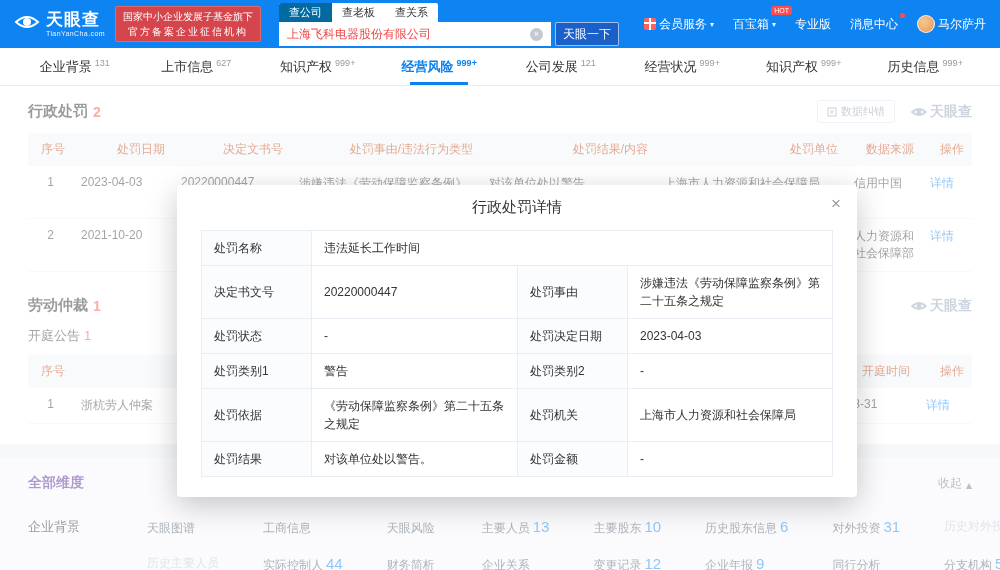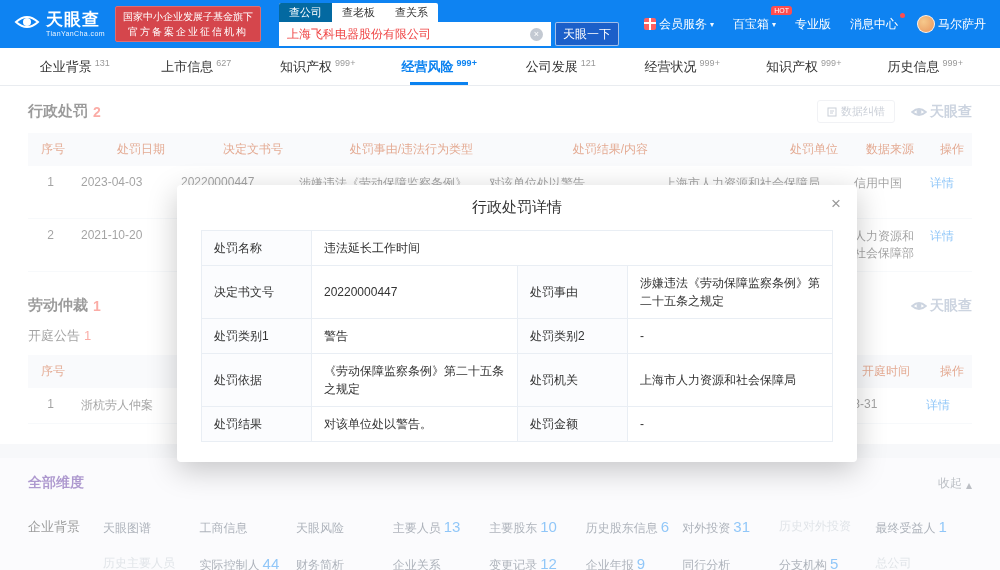--- a/index.html
+++ b/index.html
@@ -62,21 +62,21 @@
   .sub-count { color:#f5483b; margin-left:4px; }
 
   .divider { height:14px; background:#edf0f4; margin-top:20px; }
 
   .dims { background:#f5f7fa; padding:16px 28px; min-height:126px; }
   .dims-head { display:flex; align-items:center; }
   .dims-title { font-size:14px; font-weight:bold; color:#4c1d95; }
   .collapse-btn { margin-left:auto; font-size:12px; color:#68707d; display:flex; align-items:flex-end; gap:4px; cursor:pointer; }
   .dims-grid { display:grid; grid-template-columns:75px repeat(9,1fr); row-gap:18px; margin-top:26px; font-size:12px; color:#4a5568; }
   .dim-cat { grid-row:span 2; font-size:13px; color:#222; }
-  .dim-item { cursor:pointer; white-space:nowrap; }
+  .dim-item { cursor:pointer; white-space:nowrap;margin-left:44px; }
   .dim-count { color:#0b82f0; margin-left:3px; font-size:15px; }
   .dim-item.dimmed { color:#bcc3cd; }
 
   
   .overlay { position:absolute; left:0; top:86px; width:1000px; height:484px; background:rgba(255,255,255,.55); z-index:40; }
   .modal { position:absolute; left:148px; top:185px; width:680px; background:#fff; border-radius:4px; box-shadow:0 8px 30px rgba(0,0,0,.22); z-index:60; padding:13px 24px 20px;margin-left:29px; }
   .modal-title { text-align:center; font-size:15px; color:#333; font-weight:500; }
   .modal-close { position:absolute; top:10px; right:16px; font-size:17px; color:#999; cursor:pointer; line-height:1; }
   .modal table { width:100%; border-collapse:collapse; margin-top:13px; }
   .modal td { border:1px solid #e9eef4; font-size:12px; padding:8px 12px; color:#333; vertical-align:middle; line-height:1.5; }
@@ -349,20 +349,26 @@
       <td class="lbl">处罚名称</td>
       <td colspan="3">违法延长工作时间</td>
     </tr>
     <tr>
       <td class="lbl">决定书文号</td>
       <td>20220000447</td>
       <td class="lbl">处罚事由</td>
       <td>涉嫌违法《劳动保障监察条例》第二十五条之规定</td>
     </tr>
     <tr>
+      <td class="lbl">处罚状态</td>
+      <td>-</td>
+      <td class="lbl">处罚决定日期</td>
+      <td>2023-04-03</td>
+    </tr>
+    <tr>
       <td class="lbl">处罚类别1</td>
       <td>警告</td>
       <td class="lbl">处罚类别2</td>
       <td>-</td>
     </tr>
     <tr>
       <td class="lbl">处罚依据</td>
       <td>《劳动保障监察条例》第二十五条之规定</td>
       <td class="lbl">处罚机关</td>
       <td>上海市人力资源和社会保障局</td>

